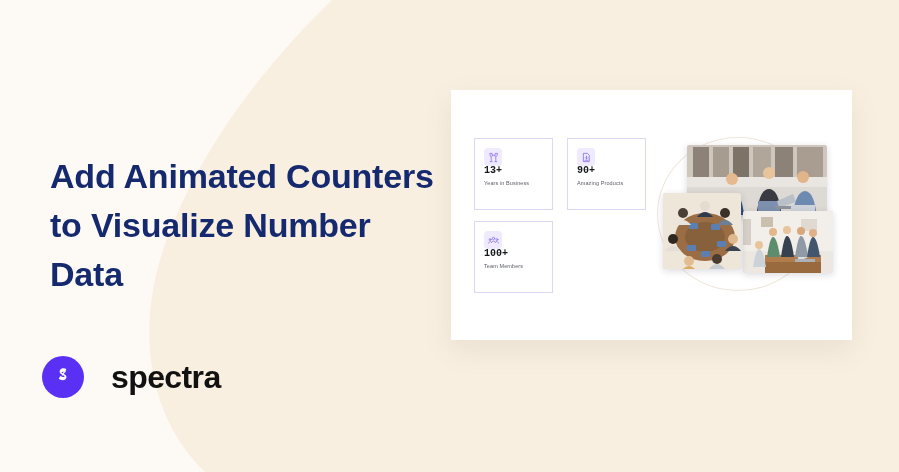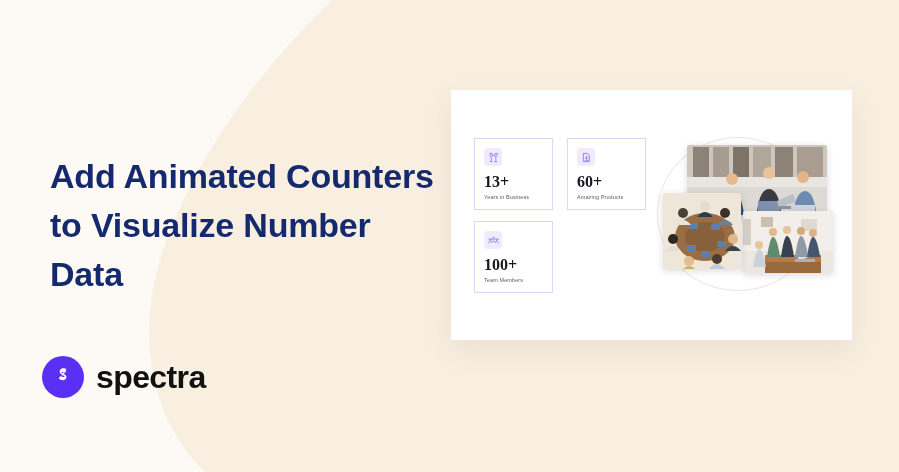--- a/index.html
+++ b/index.html
@@ -52,21 +52,21 @@
     letter-spacing: -0.2px;
     color: #152a6e;
     font-family: "Liberation Sans", sans-serif;
   }
   #brand-logo {
     position: absolute;
     top: 356px;
     left: 0;
     display: flex;
     align-items: center;
-    gap: 12px;
+    gap: 27px;
   }
   #brand-mark {
     width: 42px;
     height: 42px;
     border-radius: 50%;
     background: #5a31f4;
     display: flex;
     align-items: center;
     justify-content: center;
     flex: 0 0 auto;
@@ -115,23 +115,23 @@
     border-radius: 4px;
     background: #efeafd;
     display: flex;
     align-items: center;
     justify-content: center;
   }
   .stat-icon-box svg {
     display: block;
   }
   .stat-number {
-    margin-top: 8px;
-    font-family: Liberation Serif, serif;
-    font-size: 16px;
+    margin-top: 0;
+    font-family: Liberation Mono, monospace;
+    font-size: 10px;
     font-weight: bold;
     color: #16181d;
     line-height: 1;
     white-space: nowrap;
   }
   .stat-label {
     margin-top: 5px;
     font-size: 5.5px;
     color: #5d6069;
     line-height: 1;
@@ -223,21 +223,21 @@
 
     <div class="stat-card">
       <span class="stat-icon-box">
         <svg width="11" height="11" viewBox="0 0 24 24" fill="none" stroke="#8b6ef0" stroke-width="1.8" stroke-linecap="round" stroke-linejoin="round">
           <path d="M6 3 h8 l4 4 v14 a0 0 0 0 1 0 0 H6 Z"></path>
           <path d="M12 9 v6"></path>
           <path d="M9.5 12.5 L12 15 L14.5 12.5"></path>
           <path d="M8.5 18 h7"></path>
         </svg>
       </span>
-      <div class="stat-number">60+</div>
+      <div class="stat-number">90+</div>
       <div class="stat-label">Amazing Products</div>
     </div>
 
     <div class="stat-card">
       <span class="stat-icon-box">
         <svg width="11" height="11" viewBox="0 0 24 24" fill="none" stroke="#8b6ef0" stroke-width="1.7" stroke-linecap="round" stroke-linejoin="round">
           <circle cx="12" cy="7.5" r="2.6"></circle>
           <circle cx="4.6" cy="10" r="2.1"></circle>
           <circle cx="19.4" cy="10" r="2.1"></circle>
           <path d="M7.6 16.5 a4.6 4.6 0 0 1 8.8 0"></path>

